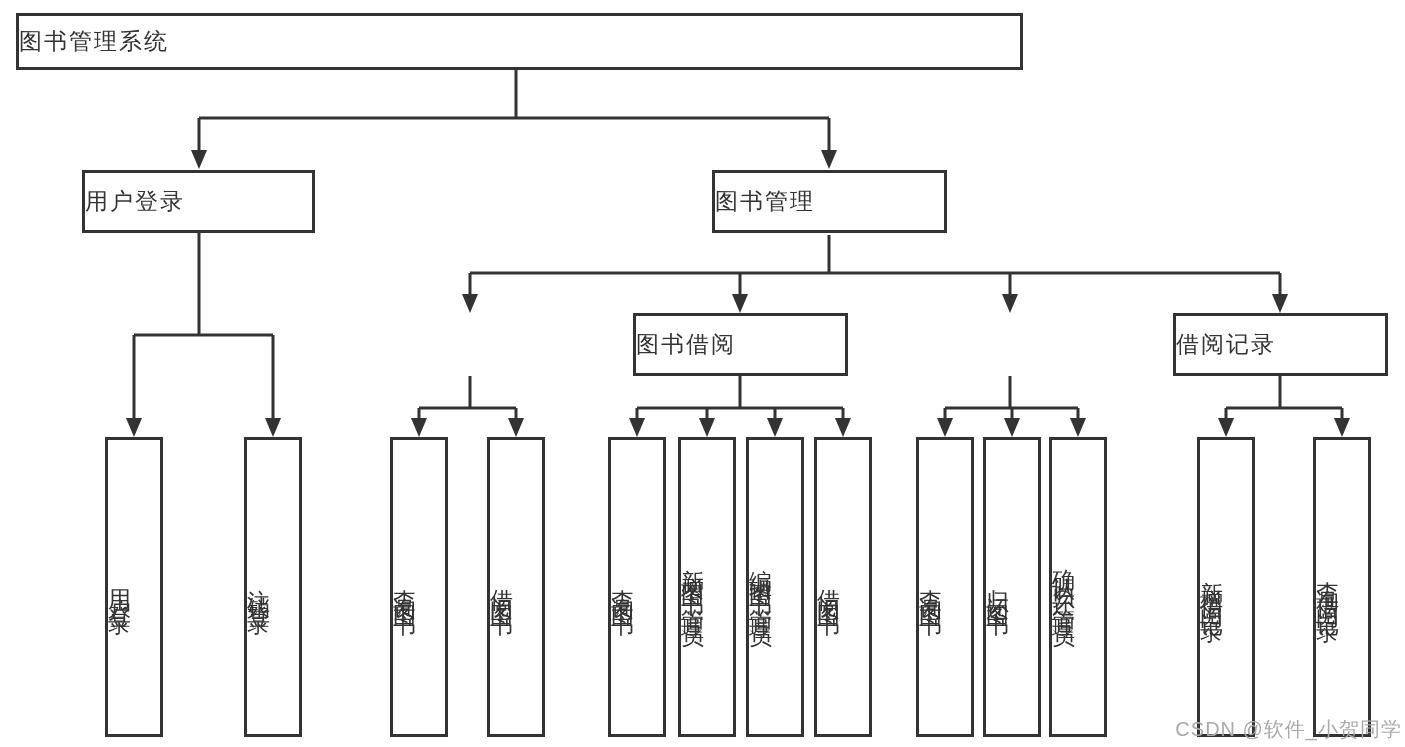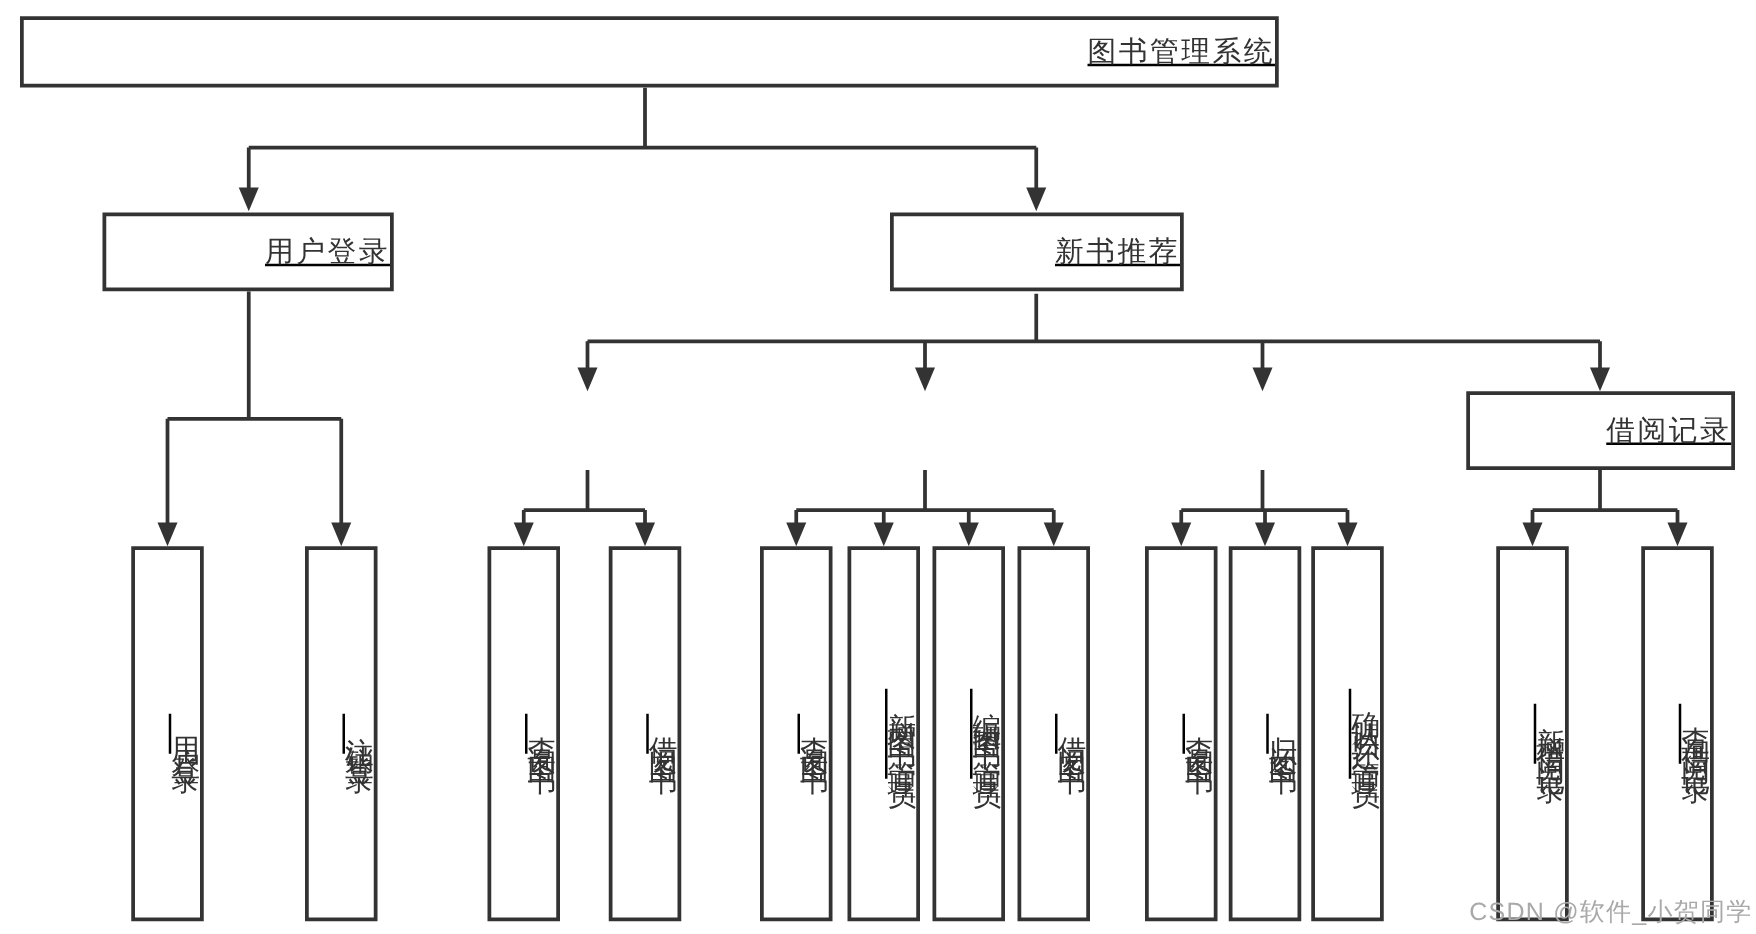--- a/index.html
+++ b/index.html
@@ -37,23 +37,22 @@
     fill:var(--line);
     stroke:none;
   }
   .node{
     position:absolute;
     box-sizing:border-box;
     border:3px solid var(--box-border);
     background:var(--box-bg);
     display:flex;
     align-items:center;
-    justify-content:flex-end;
+    justify-content:flex-start;
     z-index:1;
-    text-decoration:underline;
   }
   .h-label{
     font-size:23px;
     color:var(--text);
     letter-spacing:2px;
     white-space:nowrap;
   }
   .v-label{
     writing-mode:vertical-rl;
     text-orientation:mixed;
@@ -129,23 +128,26 @@
   </svg>
 
   <div class="node" style="left:16px;top:13px;width:1007px;height:57px">
     <span class="h-label">图书管理系统</span>
   </div>
 
   <div class="node" style="left:82px;top:170px;width:233px;height:63px">
     <span class="h-label">用户登录</span>
   </div>
   <div class="node" style="left:712px;top:170px;width:235px;height:63px">
-    <span class="h-label">新书推荐</span>
+    <span class="h-label">图书管理</span>
   </div>
 
+  <div class="node" style="left:633px;top:313px;width:215px;height:63px">
+    <span class="h-label">图书借阅</span>
+  </div>
   <div class="node" style="left:1173px;top:313px;width:215px;height:63px">
     <span class="h-label">借阅记录</span>
   </div>
 
   <div class="node" style="left:105px;top:437px;width:58px;height:300px">
     <span class="v-label">用户登录</span>
   </div>
   <div class="node" style="left:244px;top:437px;width:58px;height:300px">
     <span class="v-label">注销登录</span>
   </div>

